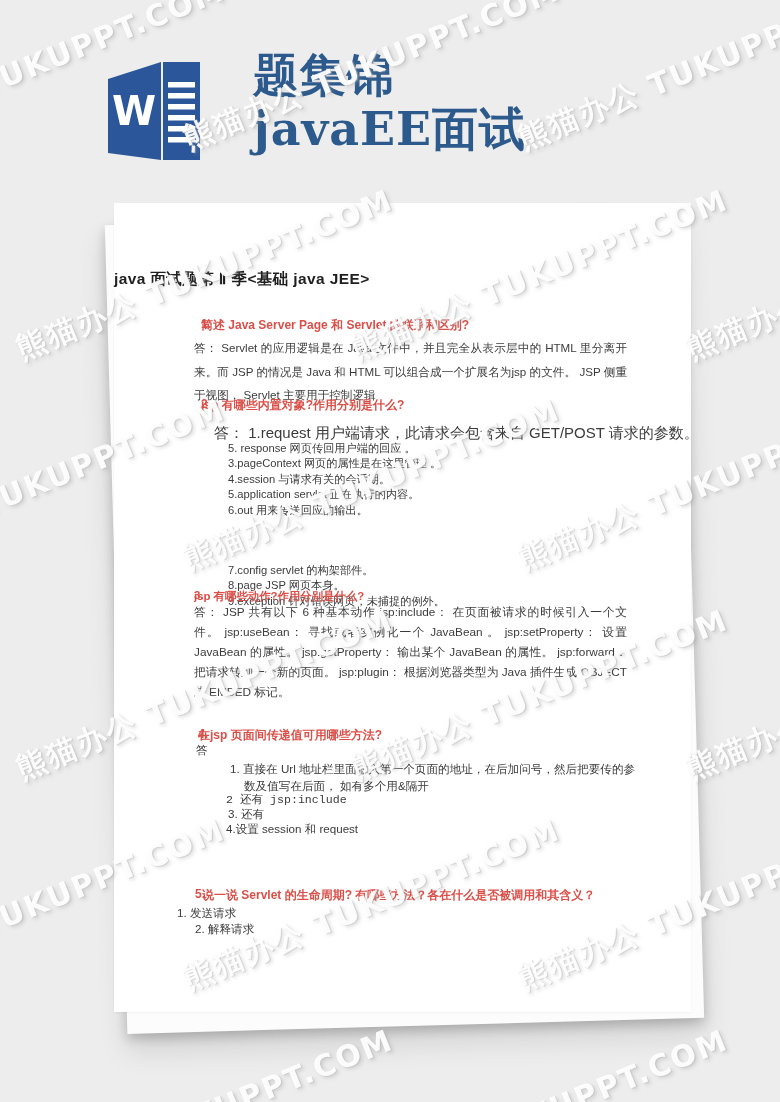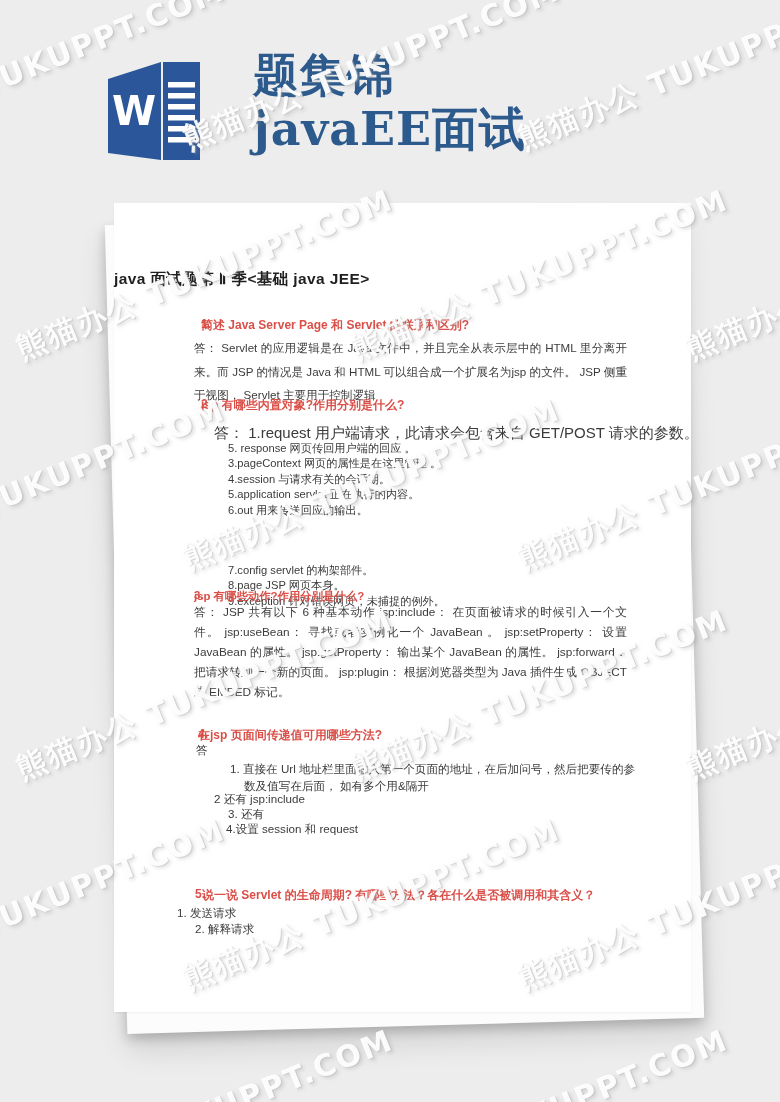--- a/index.html
+++ b/index.html
@@ -113,21 +113,21 @@
         <span class="qtext">jsp 有哪些动作?作用分别是什么?</span>
     </div>
     <div class="ans para" style="top:399px;left:80px;width:433px;font-size:11.8px;">答：  JSP 共有以下 6 种基本动作 jsp:include： 在页面被请求的时候引入一个文件。  jsp:useBean： 寻找或者实例化一个 JavaBean 。  jsp:setProperty： 设置 JavaBean 的属性。  jsp:getProperty： 输出某个 JavaBean 的属性。  jsp:forward： 把请求转到一个新的页面。  jsp:plugin： 根据浏览器类型为 Java 插件生成 OBJECT 或 EMBED 标记。</div>
 
     <div class="qhead" style="top:524px;left:84px;">
       <span class="qnum">4.</span>
         <span class="qtext">在jsp 页面间传递值可用哪些方法?</span>
     </div>
     <div class="ans" style="top:540px;left:82px;">答</div>
     <div class="ans" style="top:558px;left:130px;width:394px;line-height:16.5px;text-indent:-14px;">1. 直接在 Url 地址栏里面输入第一个页面的地址，在后加问号，然后把要传的参数及值写在后面， 如有多个用&amp;隔开</div>
-    <div class="ans list-item" style="top:589px;left:100px;">2 还有 jsp:include</div>
+    <div class="ans list-item" style="top:589px;left:112px;font-family:Liberation Mono, monospace;">2 还有 jsp:include</div>
     <div class="ans list-item" style="top:604px;left:114px;">3. 还有</div>
     <div class="ans list-item" style="top:619px;left:112px;">4.设置 session 和 request</div>
 
     <div class="qhead" style="top:684px;left:81px;">
       <span class="qnum">5.</span>
         <span class="qtext" style="margin-left:7px;">说一说 Servlet 的生命周期? 有哪些方法？各在什么是否被调用和其含义？</span>
     </div>
     <div class="ans list-item" style="top:703px;left:63px;">1.  发送请求</div>
     <div class="ans list-item" style="top:719px;left:81px;">2.  解释请求</div>
 

